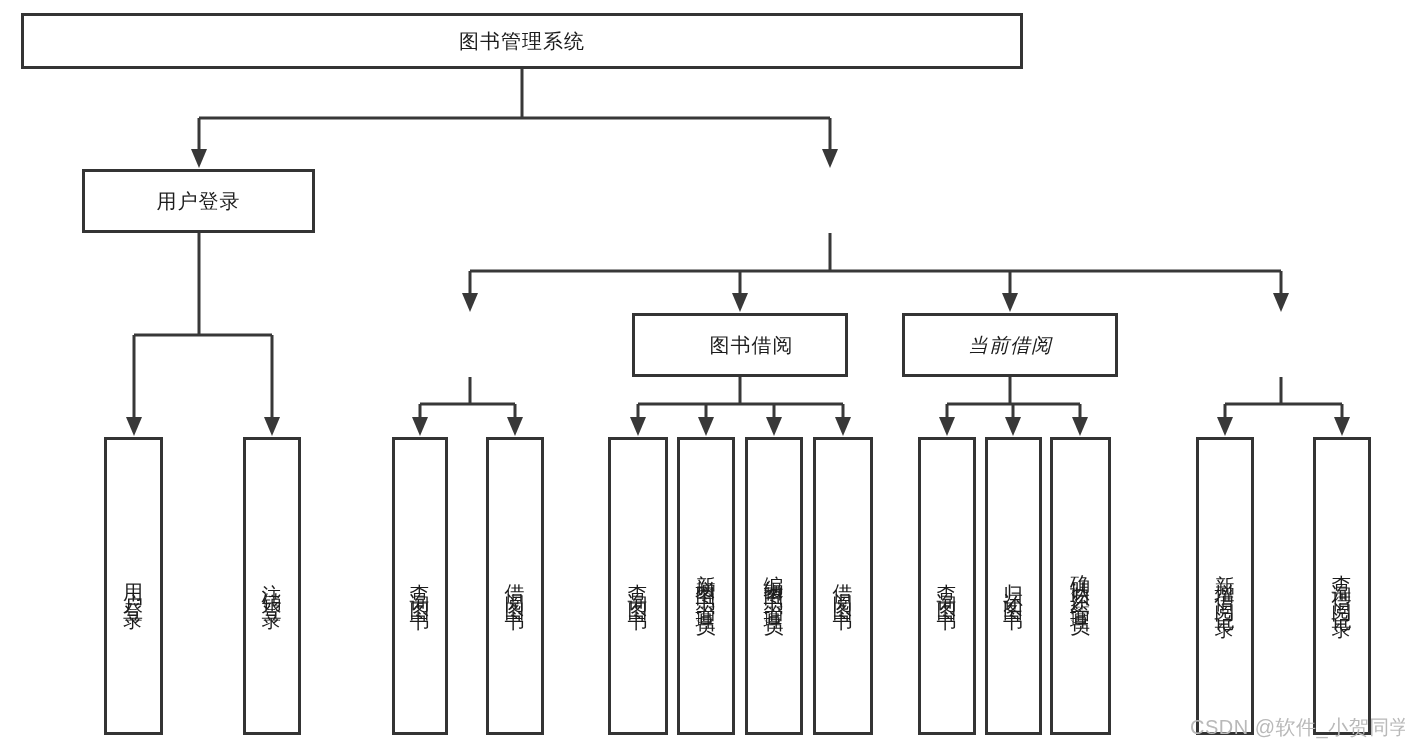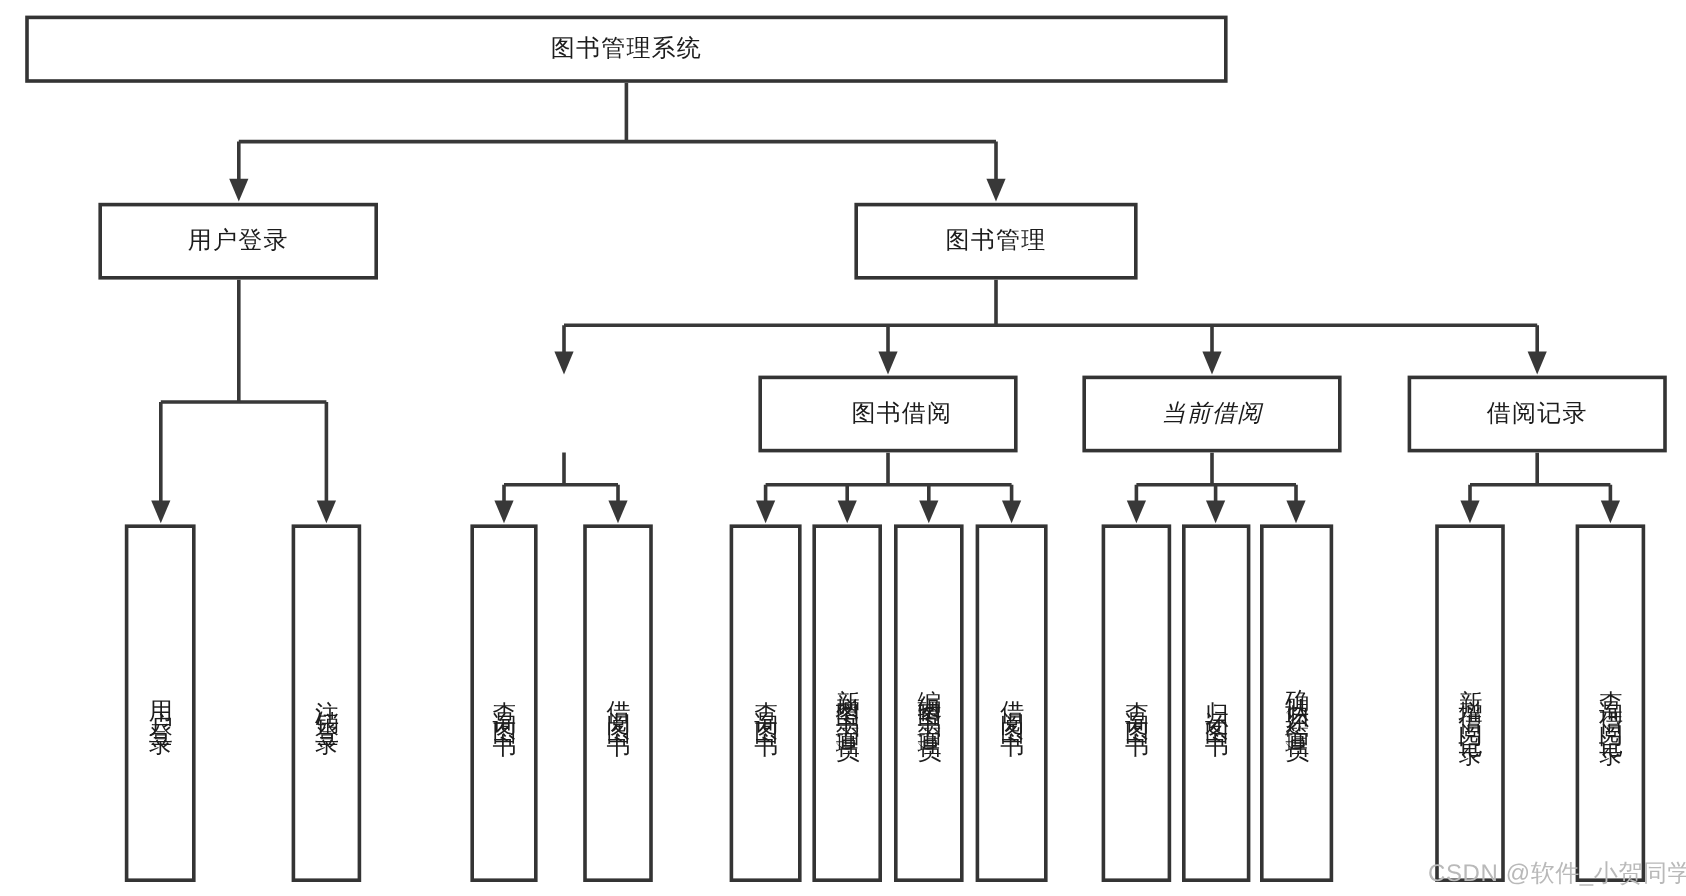--- a/index.html
+++ b/index.html
@@ -104,32 +104,26 @@
     </g>
   </svg>
 
   <div id="n-root" class="hbox">
     <span>图书管理系统</span>
   </div>
 
   <div id="n-user-login" class="hbox">
     <span>用户登录</span>
   </div>
-  <div id="n-book-mgmt" class="hbox">
-    <span>图书管理</span>
-  </div>
 
   <div id="n-book-borrow" class="hbox">
     <span>图书借阅</span>
   </div>
   <div id="n-current-borrow" class="hbox">
     <span>当前借阅</span>
-  </div>
-  <div id="n-borrow-record" class="hbox">
-    <span>借阅记录</span>
   </div>
 
   <div id="n-v-user-login" class="vbox">
     <span>用户登录</span>
   </div>
   <div id="n-v-logout" class="vbox">
     <span>注销登录</span>
   </div>
 
   <div id="n-nb-query" class="vbox">

